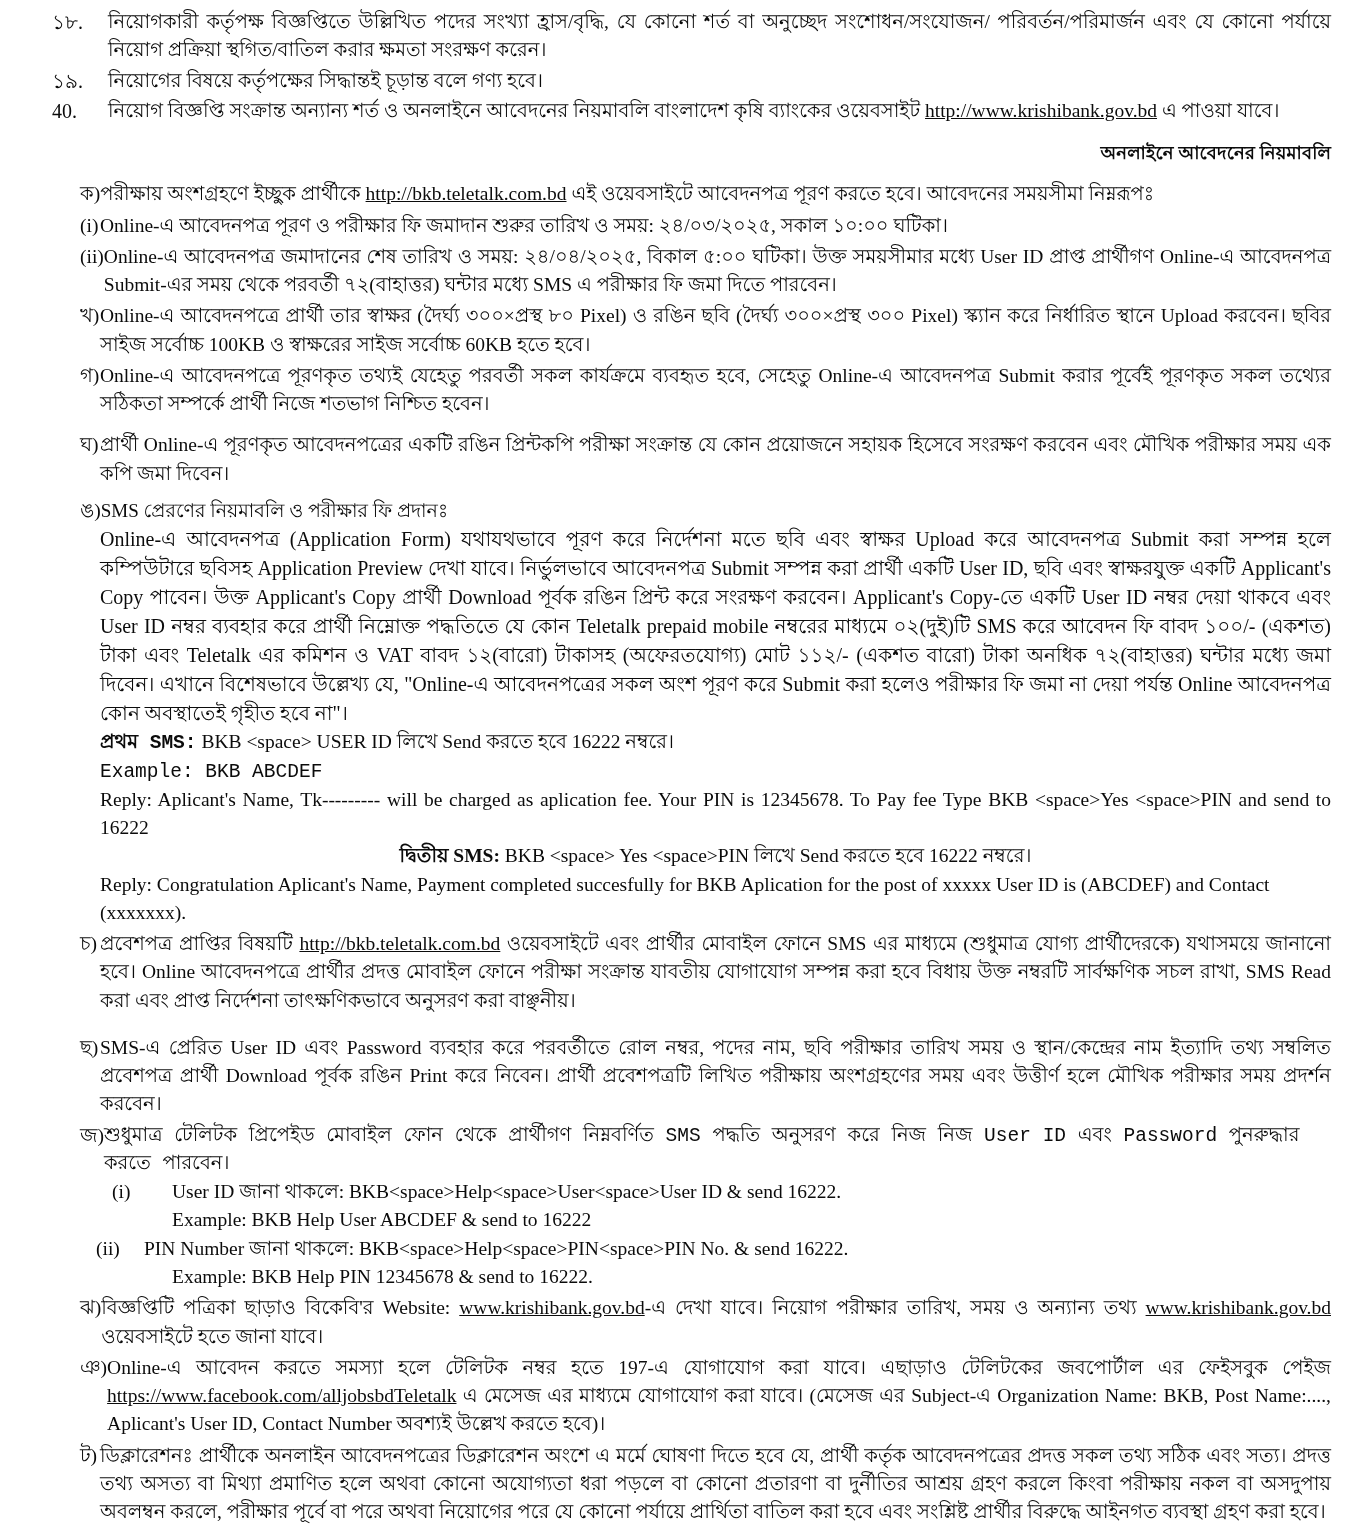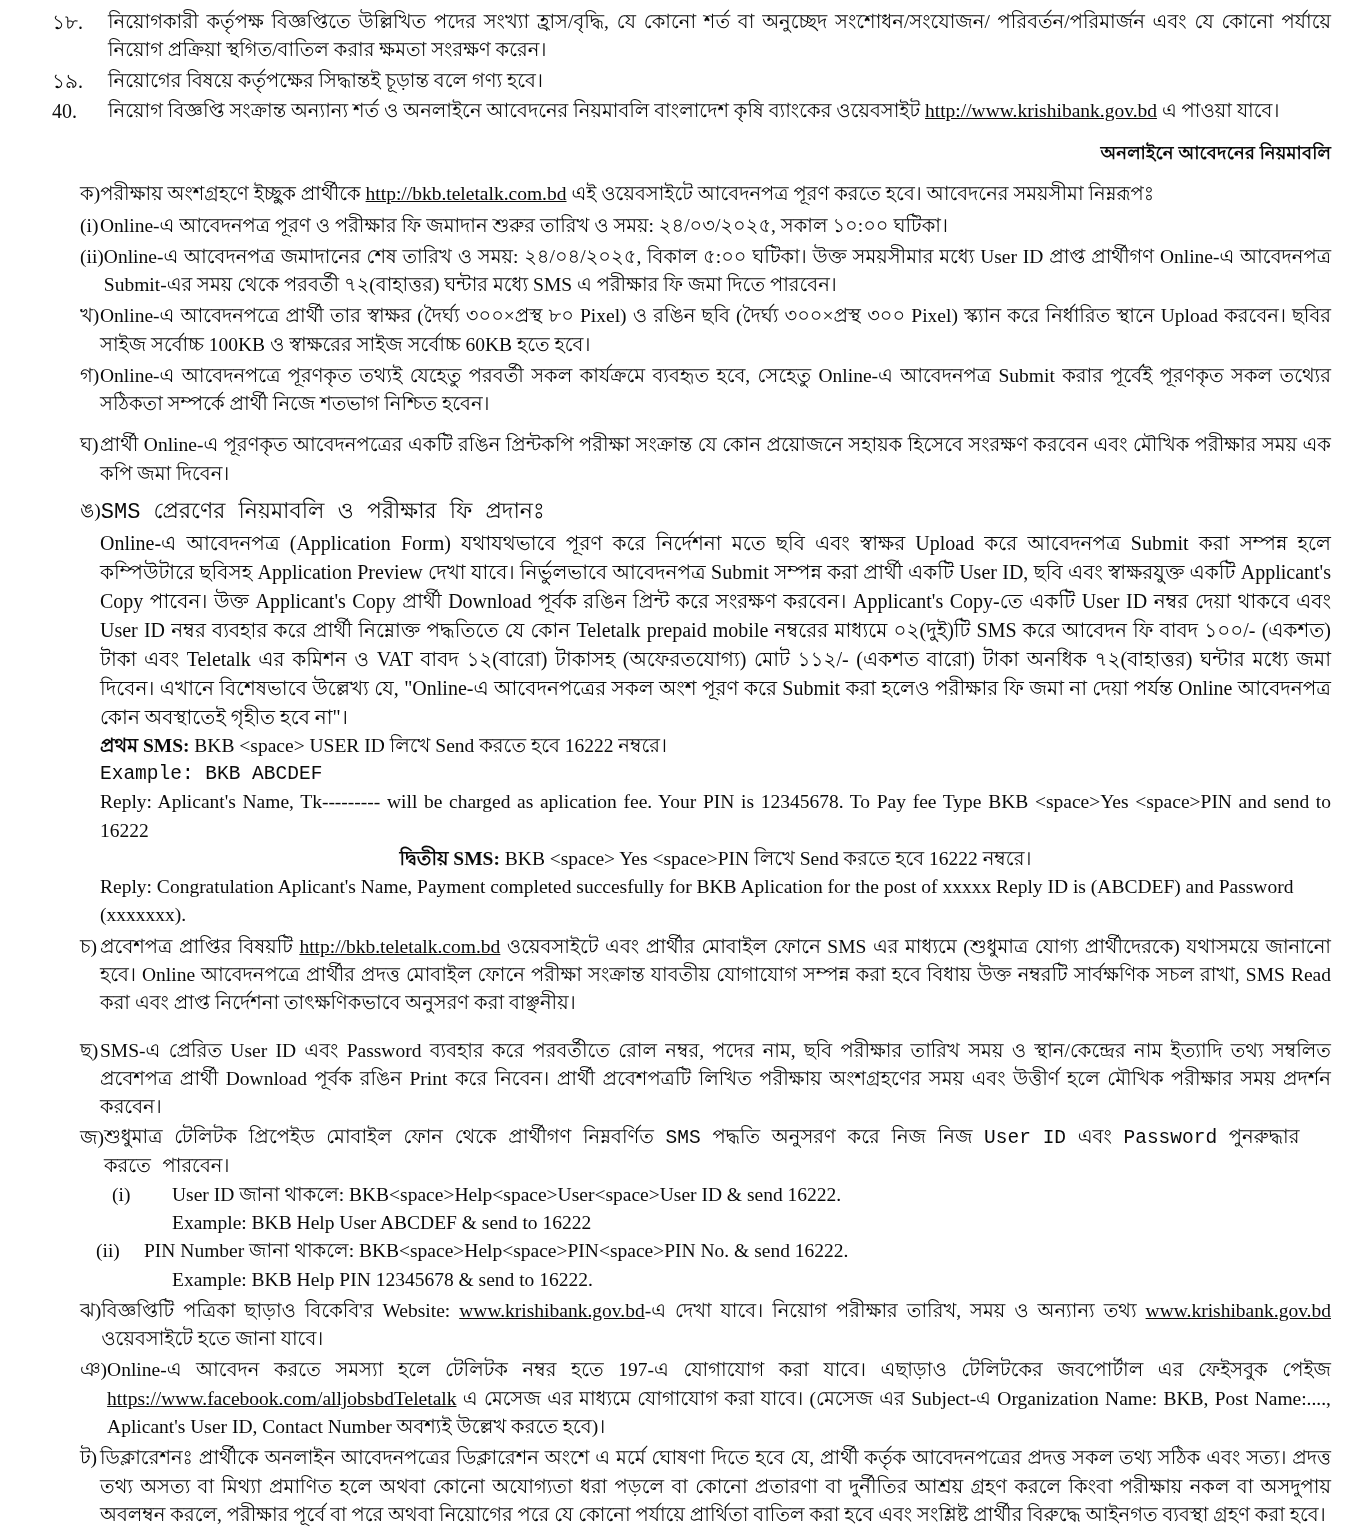--- a/index.html
+++ b/index.html
@@ -124,49 +124,49 @@
 
   <div class="row">
     <div class="lbl bn">ঘ)</div>
     <div class="body-col bn">প্রার্থী Online-এ পূরণকৃত আবেদনপত্রের একটি রঙিন প্রিন্টকপি পরীক্ষা সংক্রান্ত যে কোন প্রয়োজনে সহায়ক হিসেবে সংরক্ষণ করবেন এবং মৌখিক পরীক্ষার সময় এক কপি জমা দিবেন।</div>
   </div>
 
   <div class="spacer6"></div>
 
   <div class="row tight">
     <div class="lbl bn">ঙ)</div>
-    <div class="body-col bn" style="font-size:22px;font-family:Liberation Mono, monospace;">SMS প্রেরণের নিয়মাবলি ও পরীক্ষার ফি প্রদানঃ</div>
+    <div class="body-col bn" style="font-size:19px;">SMS প্রেরণের নিয়মাবলি ও পরীক্ষার ফি প্রদানঃ</div>
   </div>
   <div class="row tight">
     <div class="lbl"></div>
     <div class="body-col bn" style="font-size:20px;">Online-এ আবেদনপত্র (Application Form) যথাযথভাবে পূরণ করে নির্দেশনা মতে ছবি এবং স্বাক্ষর Upload করে আবেদনপত্র Submit করা সম্পন্ন হলে কম্পিউটারে ছবিসহ Application Preview দেখা যাবে। নির্ভুলভাবে আবেদনপত্র Submit সম্পন্ন করা প্রার্থী একটি User ID, ছবি এবং স্বাক্ষরযুক্ত একটি Applicant's Copy পাবেন। উক্ত Applicant's Copy প্রার্থী Download পূর্বক রঙিন প্রিন্ট করে সংরক্ষণ করবেন। Applicant's Copy-তে একটি User ID নম্বর দেয়া থাকবে এবং User ID নম্বর ব্যবহার করে প্রার্থী নিম্নোক্ত পদ্ধতিতে যে কোন Teletalk prepaid mobile নম্বরের মাধ্যমে ০২(দুই)টি SMS করে আবেদন ফি বাবদ ১০০/- (একশত) টাকা এবং Teletalk এর কমিশন ও VAT বাবদ ১২(বারো) টাকাসহ (অফেরতযোগ্য) মোট ১১২/- (একশত বারো) টাকা অনধিক ৭২(বাহাত্তর) ঘন্টার মধ্যে জমা দিবেন। এখানে বিশেষভাবে উল্লেখ্য যে, "Online-এ আবেদনপত্রের সকল অংশ পূরণ করে Submit করা হলেও পরীক্ষার ফি জমা না দেয়া পর্যন্ত Online আবেদনপত্র কোন অবস্থাতেই গৃহীত হবে না"।</div>
   </div>
   <div class="row tight">
     <div class="lbl"></div>
     <div class="body-col" style="text-align:left;">
-      <span class="bn" style="font-weight:bold;">প্রথম SMS:</span><span class="bn"> BKB &lt;space&gt; USER ID লিখে Send করতে হবে 16222 নম্বরে।</span>
+      <span class="bn" style="font-weight:bold;font-family:Liberation Mono, monospace;">প্রথম SMS:</span><span class="bn"> BKB &lt;space&gt; USER ID লিখে Send করতে হবে 16222 নম্বরে।</span>
     </div>
   </div>
   <div class="row tight">
     <div class="lbl"></div>
     <div class="body-col lat" style="text-align:left;font-family:Liberation Mono, monospace;">Example: BKB ABCDEF</div>
   </div>
   <div class="row tight">
     <div class="lbl"></div>
     <div class="body-col lat">Reply: Aplicant's Name, Tk--------- will be charged as aplication fee. Your PIN is 12345678. To Pay fee Type BKB &lt;space&gt;Yes &lt;space&gt;PIN and send to 16222</div>
   </div>
   <div class="row tight">
     <div class="lbl"></div>
     <div class="body-col" style="text-align:center;">
       <span class="bn" style="font-weight:bold;">দ্বিতীয় SMS:</span><span class="bn"> BKB &lt;space&gt; Yes &lt;space&gt;PIN লিখে Send করতে হবে 16222 নম্বরে।</span>
     </div>
   </div>
   <div class="row">
     <div class="lbl"></div>
-    <div class="body-col lat" style="text-align:left;">Reply: Congratulation Aplicant's Name, Payment completed succesfully for BKB Aplication for the post of xxxxx Reply ID is (ABCDEF) and Password (xxxxxxx).</div>
+    <div class="body-col lat" style="text-align:left;">Reply: Congratulation Aplicant's Name, Payment completed succesfully for BKB Aplication for the post of xxxxx User ID is (ABCDEF) and Contact (xxxxxxx).</div>
   </div>
 
   <div class="row">
     <div class="lbl bn">চ)</div>
     <div class="body-col bn">
       <span>প্রবেশপত্র প্রাপ্তির বিষয়টি </span><span class="u lat">http://bkb.teletalk.com.bd</span><span> ওয়েবসাইটে এবং প্রার্থীর মোবাইল ফোনে SMS এর মাধ্যমে (শুধুমাত্র যোগ্য প্রার্থীদেরকে) যথাসময়ে জানানো হবে। Online আবেদনপত্রে প্রার্থীর প্রদত্ত মোবাইল ফোনে পরীক্ষা সংক্রান্ত যাবতীয় যোগাযোগ সম্পন্ন করা হবে বিধায় উক্ত নম্বরটি সার্বক্ষণিক সচল রাখা, SMS Read করা এবং প্রাপ্ত নির্দেশনা তাৎক্ষণিকভাবে অনুসরণ করা বাঞ্ছনীয়।</span>
     </div>
   </div>
 
   <div class="spacer16"></div>

